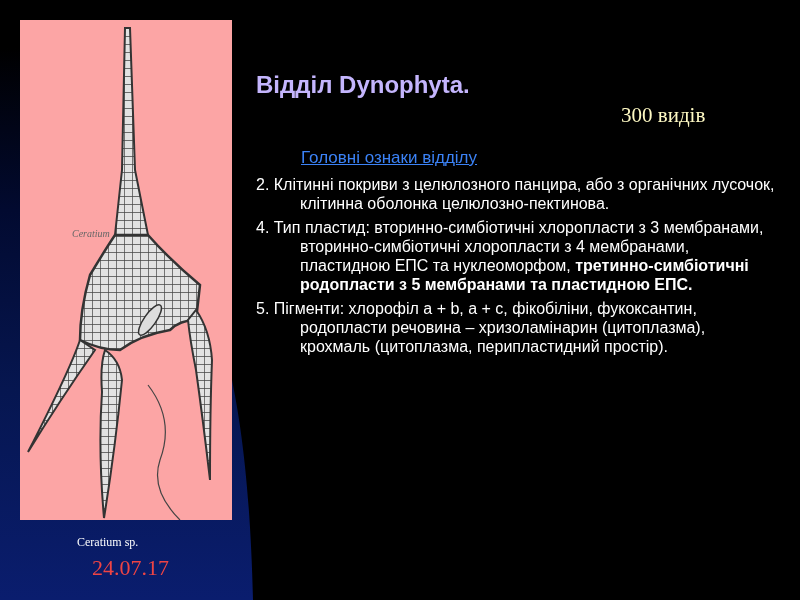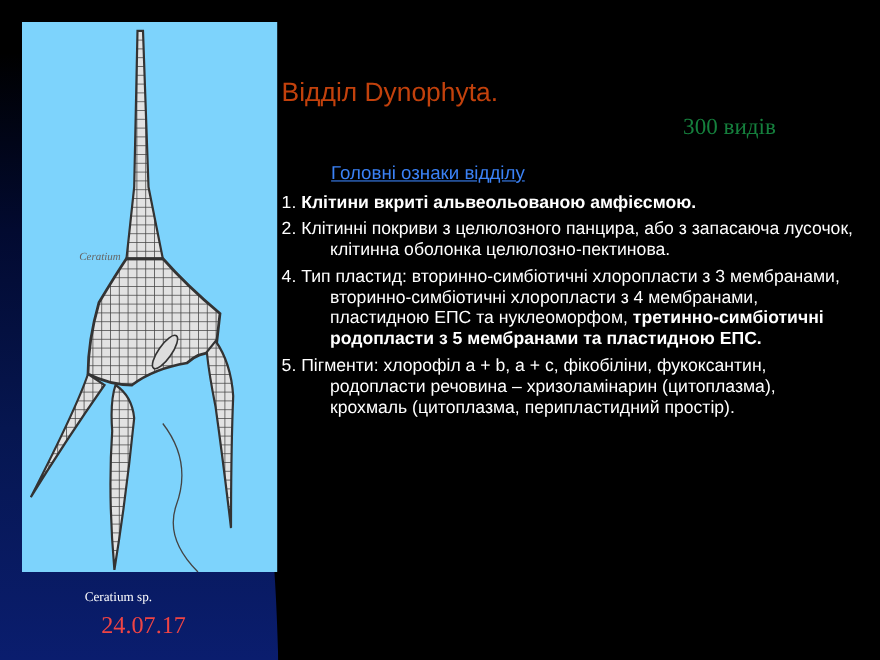--- a/index.html
+++ b/index.html
@@ -7,45 +7,45 @@
     width: 800px; height: 600px; overflow: hidden; position: relative;
     background: #000;
     font-family: "Liberation Sans", sans-serif;
   }
   .blue-panel {
     position: absolute; left: 0; top: 0; width: 260px; height: 600px;
     background: linear-gradient(to bottom, #000 0%, #000 8%, #020a30 35%, #061650 65%, #0a1d6e 100%);
     clip-path: path("M0 0 L232 0 L232 380 C 240 420, 250 480, 253 600 L0 600 Z");
   }
   .figure {
-    position: absolute; left: 20px; top: 20px; width: 232px; height: 500px;
-    background: #7dd3fc;
+    position: absolute; left: 20px; top: 20px; width: 212px; height: 500px;
+    background: #fca5a5;
     overflow: hidden;
   }
   .figure svg { position: absolute; left: 0; top: 0; }
   .fig-label {
     position: absolute; left: 52px; top: 208px;
     font-family: "Liberation Serif", serif; font-style: italic;
     font-size: 10px; color: #666;
   }
   .caption {
     position: absolute; left: 77px; top: 535px;
     font-family: "Liberation Serif", serif; font-size: 12px; color: #fff;
   }
   .date {
     position: absolute; left: 92px; top: 555px;
     font-family: "Liberation Serif", serif; font-size: 22px; color: #ef4444;
   }
   .title {
     position: absolute; left: 256px; top: 71px;
-    font-size: 24px; font-weight: normal; color: #c2410c;
+    font-size: 24px; font-weight: bold; color: #c4b5fd;
   }
   .count {
     position: absolute; left: 621px; top: 103px;
-    font-family: "Liberation Serif", serif; font-size: 21px; color: #15803d;
+    font-family: "Liberation Serif", serif; font-size: 21px; color: #fef9c3;
   }
   .subhead {
     position: absolute; left: 301px; top: 148px;
     font-size: 17px; color: #3b82f6; text-decoration: underline;
   }
   .points {
     position: absolute; left: 256px; top: 175px; width: 520px;
     margin: 0; padding: 0; list-style: none;
     font-size: 16px; color: #fff; line-height: 19px;
   }
@@ -86,17 +86,16 @@
 </div>
 
 <div class="caption">Ceratium sp.</div>
 <div class="date">24.07.17</div>
 
 <div class="title">Відділ Dynophyta.</div>
 <div class="count">300 видів</div>
 <div class="subhead">Головні ознаки відділу</div>
 
 <ul class="points">
-  <li><span>1. </span><span></span><span class="b">Клітини вкриті альвеольованою амфієсмою.</span></li>
-  <li><span>2. </span><span>Клітинні покриви з целюлозного панцира, або з запасаюча лусочок,  клітинна оболонка целюлозно-пектинова.</span><span class="b"></span></li>
+  <li><span>2. </span><span>Клітинні покриви з целюлозного панцира, або з органічних лусочок,  клітинна оболонка целюлозно-пектинова.</span><span class="b"></span></li>
   <li><span>4. </span><span>Тип пластид: вторинно-симбіотичні хлоропласти з 3 мембранами, вторинно-симбіотичні хлоропласти з 4 мембранами, пластидною ЕПС та нуклеоморфом, </span><span class="b">третинно-симбіотичні родопласти з 5 мембранами та пластидною ЕПС.</span></li>
   <li><span>5. </span><span>Пігменти: хлорофіл a + b, a + c, фікобіліни, фукоксантин, родопласти речовина – хризоламінарин (цитоплазма), крохмаль (цитоплазма, перипластидний простір).</span><span class="b"></span></li>
 </ul>
 
 </body></html>

